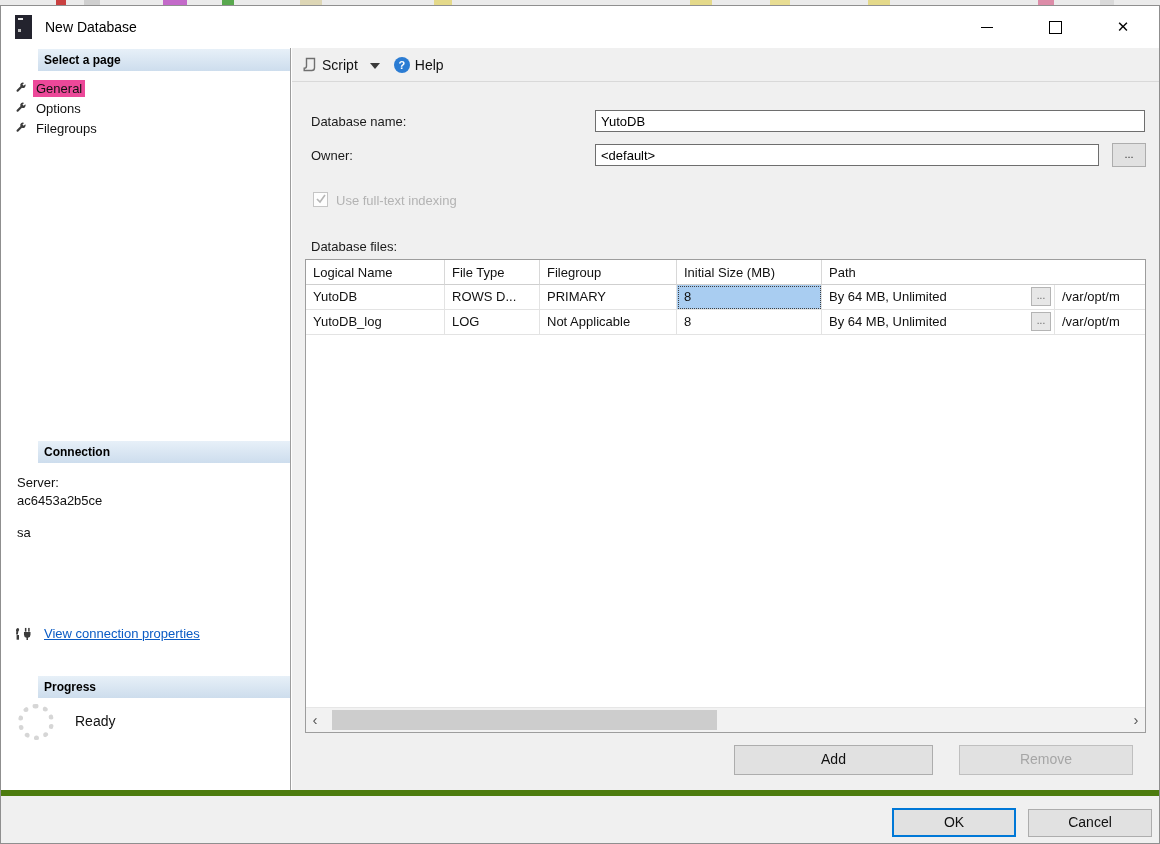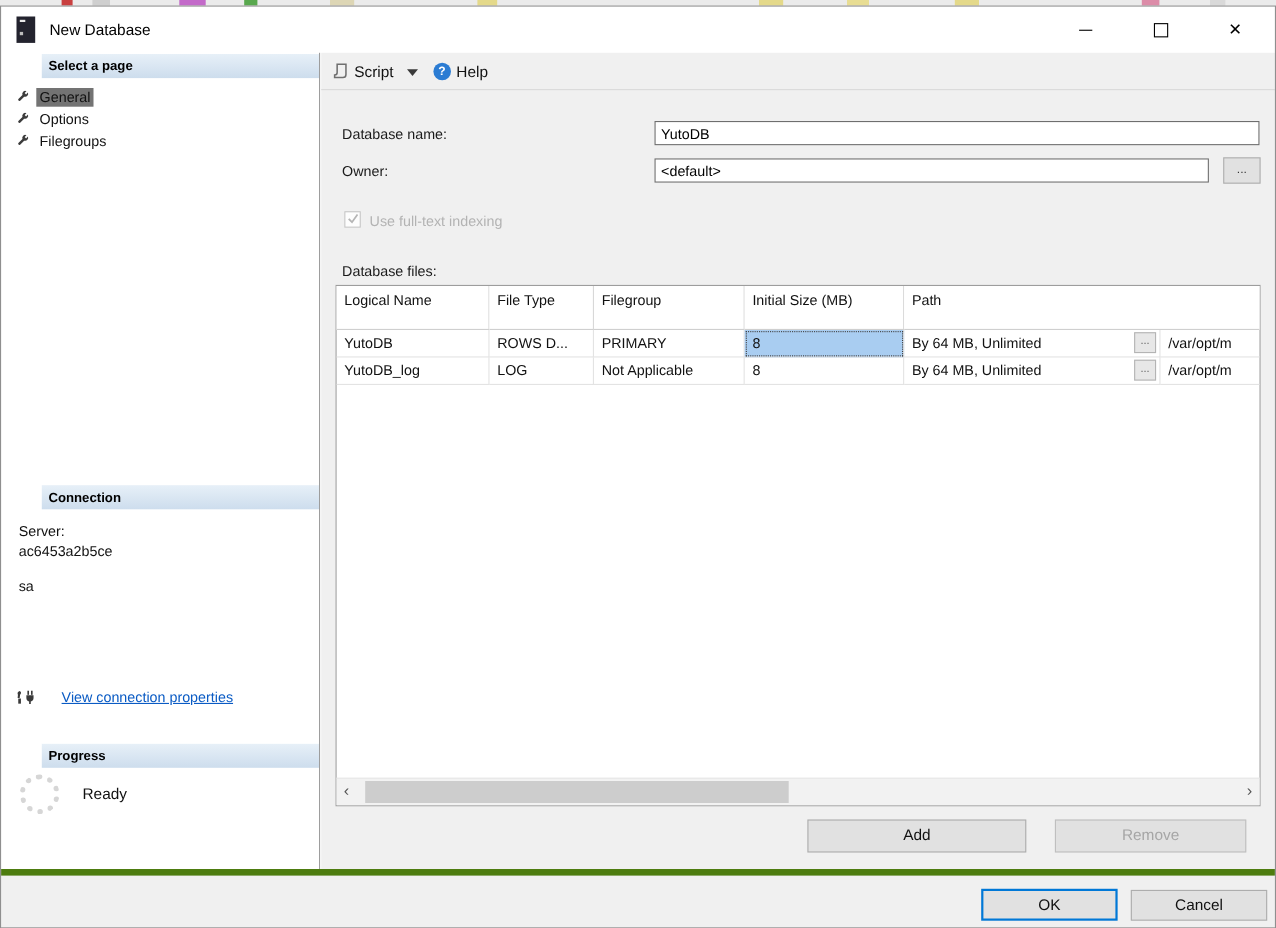--- a/index.html
+++ b/index.html
@@ -24,24 +24,24 @@
   .glyph-close { font-size:15px; color:#000; font-weight:400; }
 
   
   .sidebar { position:absolute; left:1px; top:48px; width:290px; height:742px; background:#fff; border-right:1px solid #9d9d9d; }
   .pane-header { height:23px; background:linear-gradient(to bottom,#e7f0f8,#cddded); border-top:1px solid #fff; font-weight:bold; font-size:12px; padding:4px 12px 0 6px; color:#000;margin-left:37px; }
   .hdr-conn { position:absolute; top:392px; left:0; right:0; }
   .hdr-prog { position:absolute; top:627px; left:0; right:0; }
   .page-list { padding-top:7px; }
   .page-item { display:flex; align-items:center; height:20px; padding-left:14px; gap:6px; cursor:default; }
   .page-item .plabel { padding:1px 3px; }
-  .page-item .plabel.selected { background:#737373; }
+  .page-item .plabel.selected { background:#ec4899; }
   .conn-body { position:absolute; top:426px; left:16px; right:8px; line-height:18px; }
   .conn-body .blk { margin-bottom:14px; }
-  .link-row { position:absolute; top:578px; left:14px; display:flex; align-items:center; gap:24px; }
+  .link-row { position:absolute; top:578px; left:14px; display:flex; align-items:center; gap:12px; }
   .link { color:#0a5bc4; text-decoration:underline; cursor:pointer; }
   .spinner { position:absolute; top:656px; left:17px; width:36px; height:36px; border:5px dotted #d6d6d6; border-radius:50%; }
   .ready-label { position:absolute; top:665px; left:74px; font-size:14px; }
 
   
   .content { position:absolute; left:292px; top:48px; width:867px; height:742px; background:#f0f0f0; }
   .toolbar { position:absolute; top:0; left:0; right:0; height:34px; border-bottom:1px solid #d9d9d9; display:flex; align-items:center; padding-left:10px; }
   .tb-label { font-size:14px; margin-left:5px; }
   .chev-down { width:0; height:0; border-left:5px solid transparent; border-right:5px solid transparent; border-top:6px solid #3a3a3a; margin:2px 14px 0 12px; }
   .help-circle { width:16px; height:16px; border-radius:50%; background:#2b7cd3; color:#fff; font-size:11px; font-weight:bold; text-align:center; line-height:16px; margin-right:5px; }
@@ -49,21 +49,21 @@
   .flabel { position:absolute; font-size:13px; color:#1a1a1a; }
   .tinput { position:absolute; height:22px; border:1px solid #6e6e6e; background:#fff; font-family:"Liberation Sans",sans-serif; font-size:13px; padding:0 5px; color:#000; }
   .browse-btn { position:absolute; width:34px; height:24px; background:#e1e1e1; border:1px solid #adadad; font-size:11px; color:#333; text-align:center; line-height:20px; cursor:default; }
 
   .checkbox { position:absolute; left:21px; top:144px; width:15px; height:15px; border:1px solid #c5c5c5; background:#fdfdfd; }
   .check-mark { position:absolute; left:1px; top:0px; }
   .cb-label { position:absolute; left:44px; top:145px; color:#b3b3b3; }
 
   
   .grid { position:absolute; left:13px; top:211px; width:841px; height:474px; background:#fff; border:1px solid #9d9d9d; }
-  .grid-header { display:flex; height:40px;justify-content:flex-end; }
+  .grid-header { display:flex; height:25px;justify-content:flex-end; }
   .gh-cell { border-right:1px solid #d8d8d8; border-bottom:1px solid #cfcfcf; padding:5px 0 0 7px; white-space:nowrap; overflow:hidden; background:#fff; }
   .grid-row { display:flex; height:25px; }
   .g-cell { border-right:1px solid #e3e3e3; border-bottom:1px solid #e3e3e3; padding:4px 0 0 7px; white-space:nowrap; overflow:hidden; position:relative; }
   .w-ln { width:139px; } .w-ft { width:95px; } .w-fg { width:137px; } .w-is { width:145px; } .w-ag { width:233px; } .w-path { flex:1; border-right:none; }
   .sel-cell { background:#a9cdf1; outline:1px dotted #404040; outline-offset:-2px; }
   .mini-browse { position:absolute; right:3px; top:2px; width:20px; height:19px; background:#e7e7e7; border:1px solid #b4b4b4; font-size:10px; color:#666; text-align:center; line-height:15px; cursor:default; }
 
   .hscroll { position:absolute; left:0; right:0; bottom:0; height:25px; background:#f2f2f2; border-top:1px solid #e6e6e6; }
   .scroll-arrow { position:absolute; top:0; width:18px; height:24px; font-size:15px; color:#555; text-align:center; line-height:23px; cursor:default; }
   .sa-left { left:0; } .sa-right { right:0; }

